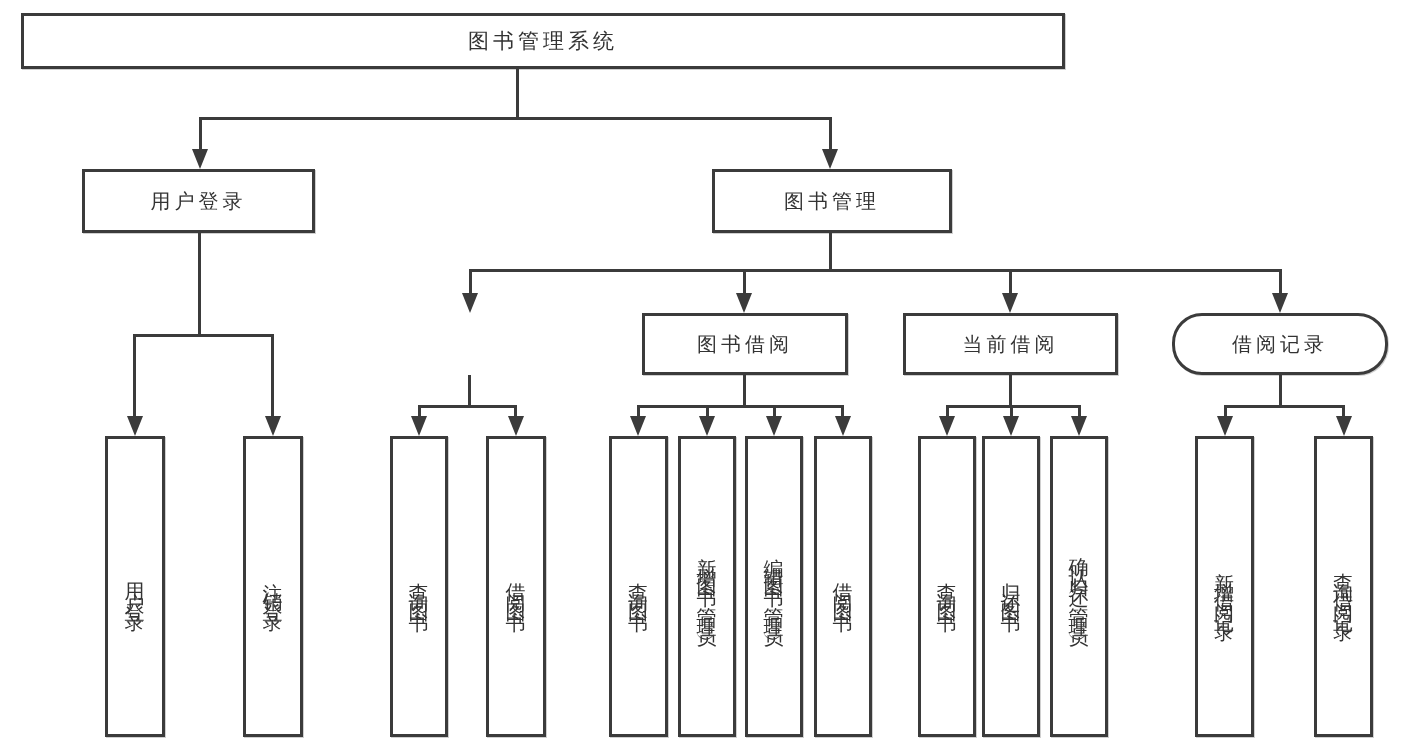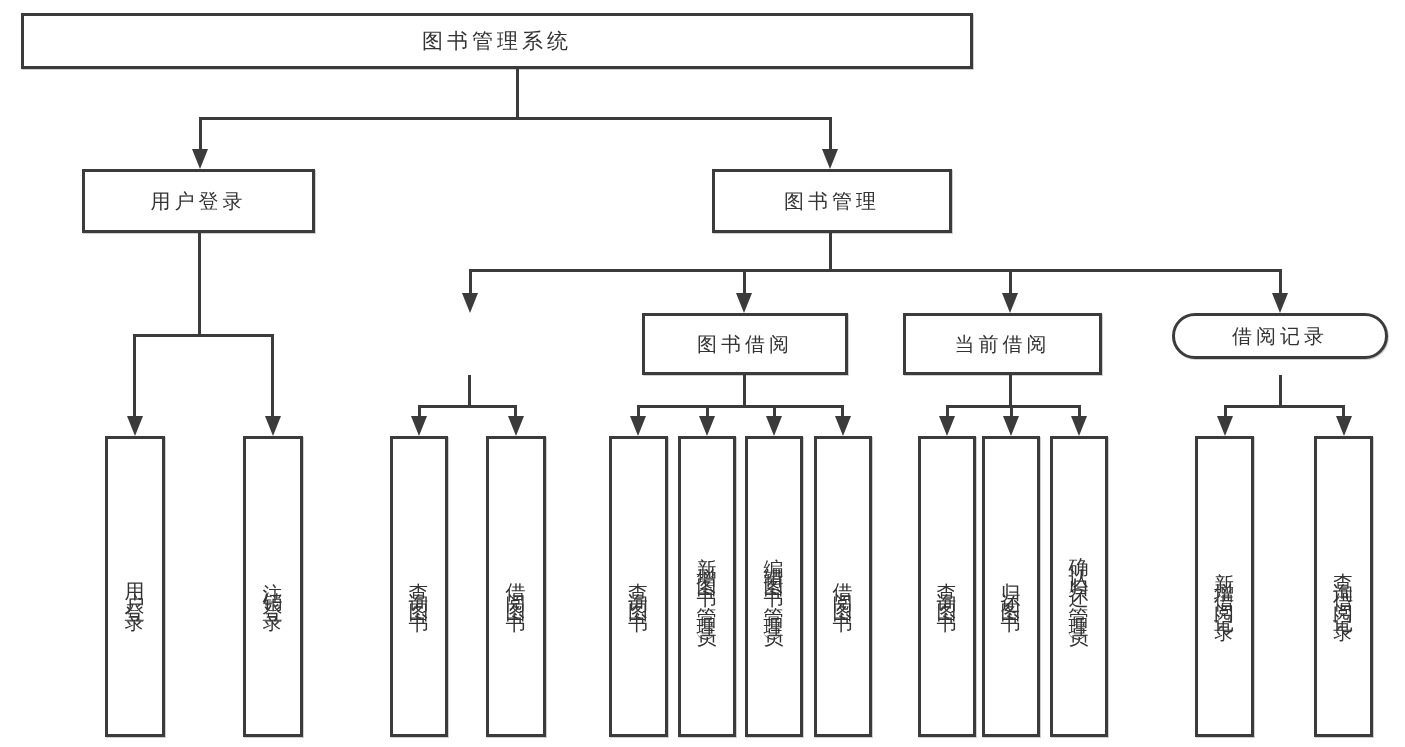--- a/index.html
+++ b/index.html
@@ -34,38 +34,38 @@
     position:absolute;right:4px;top:716px;font-size:19px;letter-spacing:1px;
     color:#f0aaaa;white-space:nowrap;z-index:5;
     text-shadow:0 0 2px #ffffff,0 0 2px #ffffff;
   }
 </style>
 </head>
 <body>
 
 <div class="canvas">
 
-  <div class="node root" style="left:21px;top:13px;width:952px;height:56px;">
+  <div class="node root" style="left:21px;top:13px;width:1044px;height:56px;">
     <span class="lbl">图书管理系统</span>
   </div>
 
   <div class="node" style="left:82px;top:169px;width:233px;height:64px;">
     <span class="lbl">用户登录</span>
   </div>
   <div class="node" style="left:712px;top:169px;width:240px;height:64px;">
     <span class="lbl">图书管理</span>
   </div>
 
   <div class="node" style="left:642px;top:313px;width:206px;height:62px;">
     <span class="lbl">图书借阅</span>
   </div>
-  <div class="node" style="left:903px;top:313px;width:199px;height:62px;">
+  <div class="node" style="left:903px;top:313px;width:215px;height:62px;">
     <span class="lbl">当前借阅</span>
   </div>
-  <div class="node" style="left:1172px;top:313px;width:216px;height:46px;border-radius:30px;">
+  <div class="node" style="left:1172px;top:313px;width:216px;height:62px;border-radius:30px;">
     <span class="lbl">借阅记录</span>
   </div>
 
   <div class="leaf" style="left:105px;top:436px;width:60px;height:301px;">
     <span class="vlbl">用户登录</span>
   </div>
   <div class="leaf" style="left:243px;top:436px;width:60px;height:301px;">
     <span class="vlbl">注销登录</span>
   </div>
 

